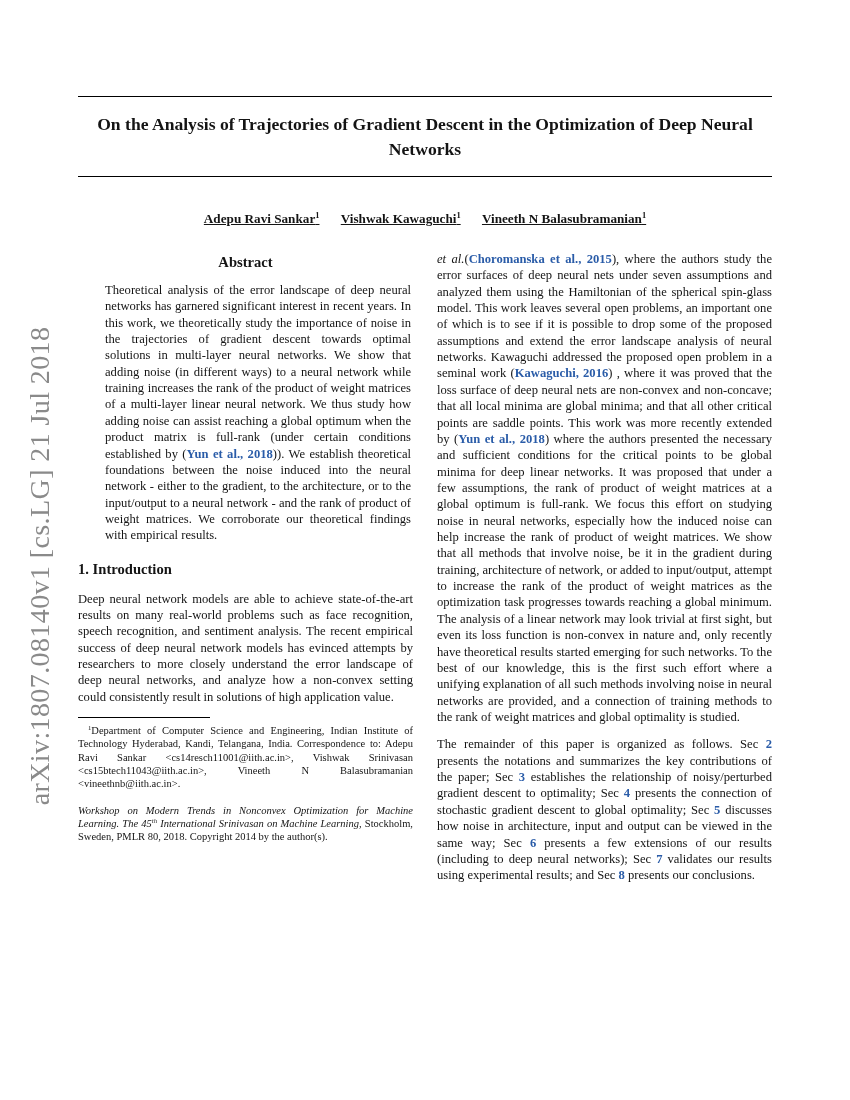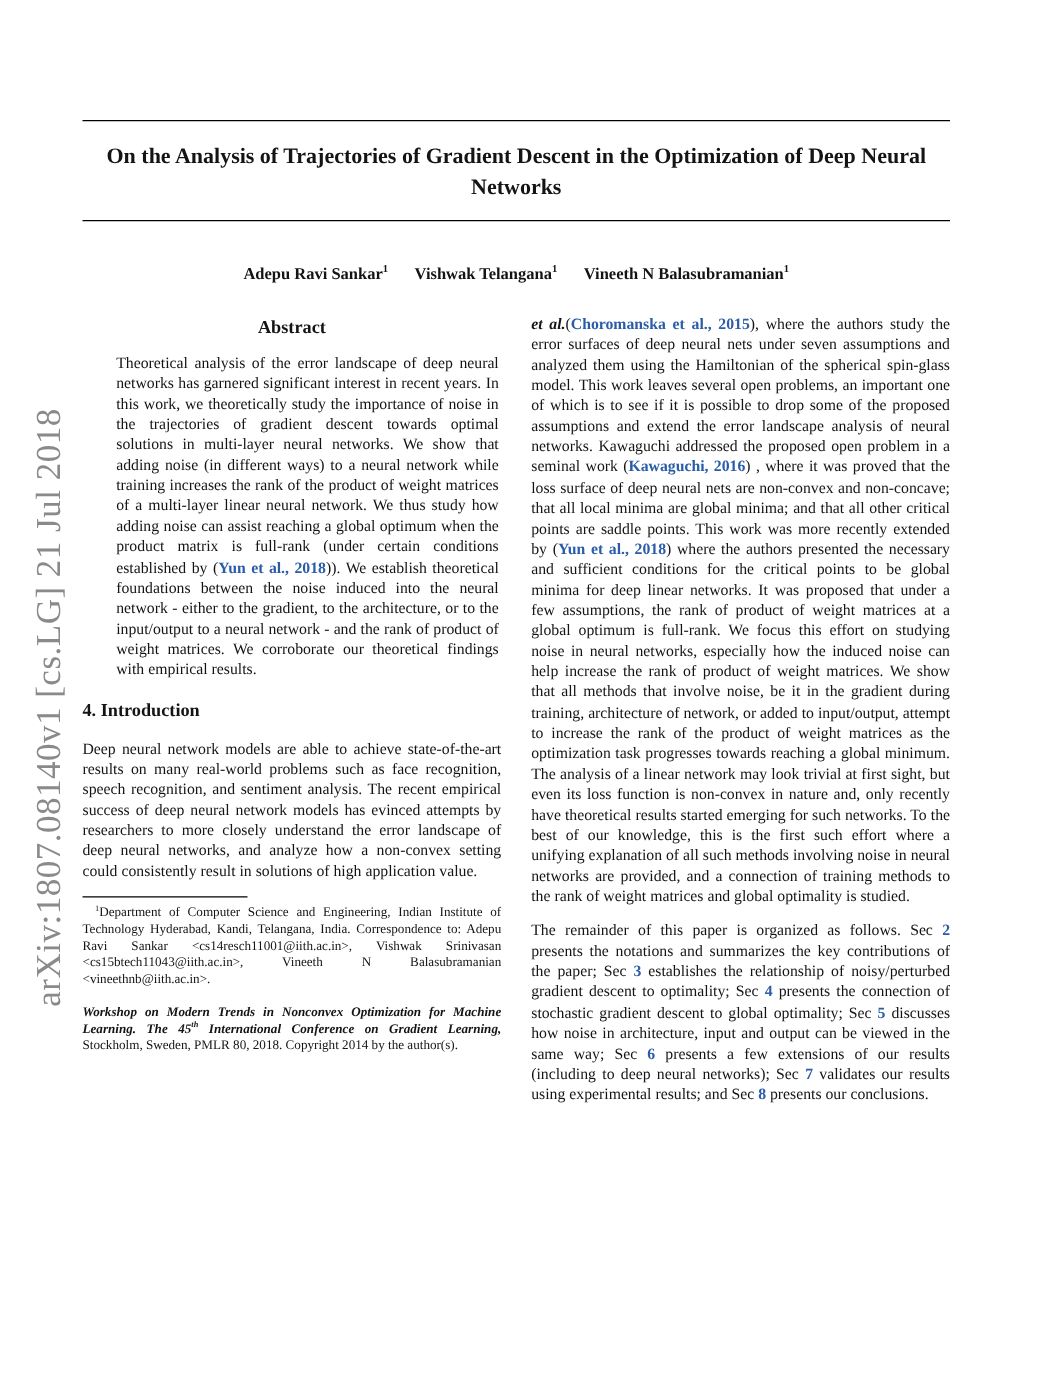--- a/index.html
+++ b/index.html
@@ -7,38 +7,38 @@
   .page {
     position:relative; width:850px; height:1100px; background:#fff;
     font-family:"Liberation Serif","DejaVu Serif",serif; color:#141414; overflow:hidden;
   }
   .arxiv-stamp {
     position:absolute; top:548px; left:-242px; width:564px; height:36px;
     transform:rotate(-90deg); transform-origin:center;
     font-size:28px; line-height:36px; text-align:center; white-space:nowrap;
     color:var(--wm,#8a8a8a); letter-spacing:0.4px;
   }
-  .content { position:absolute; left:66px; top:0; width:694px; }
+  .content { position:absolute; left:78px; top:0; width:694px; }
   .rule { border:none; border-top:1.7px solid #000; margin:0; }
   .rule-top { margin-top:96px; }
   .title {
     font-size:17.6px; font-weight:bold; text-align:center; line-height:1.42;
     max-width:680px; margin:15px auto 14px;
   }
   .authors { text-align:center; margin:34px 0 24px; font-size:13.2px; font-weight:bold; }
-  .author { display:inline-block; margin:0 9px; white-space:nowrap; }
+  .author { display:inline-block; margin:0 9px; white-space:nowrap;text-decoration:underline; }
   sup, .seg-sup { vertical-align:super; font-size:64%; line-height:0; }
   .columns { display:flex; gap:24px; margin-top:22px; }
   .col { flex:1; min-width:0; font-size:12.6px; line-height:1.3; text-align:justify; }
   .abstract-heading { font-size:14.6px; font-weight:bold; text-align:center; margin:2px 0 10px; }
   .abstract-body { padding-left:27px; padding-right:2px; margin-bottom:22px; }
   .section-heading { font-size:14.6px; font-weight:bold; text-align:left; margin:16px 0 12px; }
   .para { margin-bottom:11px; }
   .seg-link { color:var(--link,#2a5ca8);font-weight:bold; }
-  .seg-italic { font-style:italic;font-weight:bold; }
+  .seg-italic { font-style:italic; }
   .footnote-rule { width:132px; border:none; border-top:1px solid #000; margin:12px 0 6px; }
   .footnote { font-size:10.5px; line-height:1.27; text-indent:10px; text-align:justify; }
   .workshop { font-size:10.5px; line-height:1.27; margin-top:13px; text-align:justify; }
 </style>
 </head>
 <body>
 
 <div class="page">
 
   <div class="arxiv-stamp">arXiv:1807.08140v1  [cs.LG]  21 Jul 2018</div>
@@ -46,36 +46,36 @@
   <div class="content">
 
     <hr class="rule rule-top">
 
     <h1 class="title">On the Analysis of Trajectories of Gradient Descent in the Optimization of Deep Neural Networks</h1>
 
     <hr class="rule">
 
     <div class="authors">
       <span class="author"><span>Adepu Ravi Sankar</span><sup>1</sup></span>
-      <span class="author"><span>Vishwak Telangana</span><sup>1</sup></span>
+      <span class="author"><span>Vishwak Kawaguchi</span><sup>1</sup></span>
       <span class="author"><span>Vineeth N Balasubramanian</span><sup>1</sup></span>
     </div>
 
     <div class="columns">
 
       <div class="col">
         <h2 class="abstract-heading">Abstract</h2>
         <div class="abstract-body para"><span>Theoretical analysis of the error landscape of deep neural networks has garnered significant interest in recent years. In this work, we theoretically study the importance of noise in the trajectories of gradient descent towards optimal solutions in multi-layer neural networks. We show that adding noise (in different ways) to a neural network while training increases the rank of the product of weight matrices of a multi-layer linear neural network. We thus study how adding noise can assist reaching a global optimum when the product matrix is full-rank (under certain conditions established by (</span><span class="seg-link">Yun et al., 2018</span><span>)). We establish theoretical foundations between the noise induced into the neural network - either to the gradient, to the architecture, or to the input/output to a neural network - and the rank of product of weight matrices. We corroborate our theoretical findings with empirical results.</span></div>
 
-        <h3 class="section-heading">4. Introduction</h3>
+        <h3 class="section-heading">1. Introduction</h3>
         <p class="para"><span>Deep neural network models are able to achieve state-of-the-art results on many real-world problems such as face recognition, speech recognition, and sentiment analysis. The recent empirical success of deep neural network models has evinced attempts by researchers to more closely understand the error landscape of deep neural networks, and analyze how a non-convex setting could consistently result in solutions of high application value.</span></p>
 
         <hr class="footnote-rule">
         <div class="footnote"><span class="seg-sup">1</span><span>Department of Computer Science and Engineering, Indian Institute of Technology Hyderabad, Kandi, Telangana, India. Correspondence to: Adepu Ravi Sankar &lt;cs14resch11001@iith.ac.in&gt;, Vishwak Srinivasan &lt;cs15btech11043@iith.ac.in&gt;, Vineeth N Balasubramanian &lt;vineethnb@iith.ac.in&gt;.</span></div>
-        <div class="workshop"><span class="seg-italic">Workshop on Modern Trends in Nonconvex Optimization for Machine Learning. The 45</span><span class="seg-italic seg-sup">th</span><span class="seg-italic"> International Conference on Gradient Learning,</span><span> Stockholm, Sweden, PMLR 80, 2018. Copyright 2014 by the author(s).</span></div>
+        <div class="workshop"><span class="seg-italic">Workshop on Modern Trends in Nonconvex Optimization for Machine Learning. The 45</span><span class="seg-italic seg-sup">th</span><span class="seg-italic"> International Srinivasan on Machine Learning,</span><span> Stockholm, Sweden, PMLR 80, 2018. Copyright 2014 by the author(s).</span></div>
       </div>
 
       <div class="col">
         <p class="para"><span class="seg-italic">et al.</span><span>(</span><span class="seg-link">Choromanska et al., 2015</span><span>), where the authors study the error surfaces of deep neural nets under seven assumptions and analyzed them using the Hamiltonian of the spherical spin-glass model. This work leaves several open problems, an important one of which is to see if it is possible to drop some of the proposed assumptions and extend the error landscape analysis of neural networks. Kawaguchi addressed the proposed open problem in a seminal work (</span><span class="seg-link">Kawaguchi, 2016</span><span>) , where it was proved that the loss surface of deep neural nets are non-convex and non-concave; that all local minima are global minima; and that all other critical points are saddle points. This work was more recently extended by (</span><span class="seg-link">Yun et al., 2018</span><span>) where the authors presented the necessary and sufficient conditions for the critical points to be global minima for deep linear networks. It was proposed that under a few assumptions, the rank of product of weight matrices at a global optimum is full-rank. We focus this effort on studying noise in neural networks, especially how the induced noise can help increase the rank of product of weight matrices. We show that all methods that involve noise, be it in the gradient during training, architecture of network, or added to input/output, attempt to increase the rank of the product of weight matrices as the optimization task progresses towards reaching a global minimum. The analysis of a linear network may look trivial at first sight, but even its loss function is non-convex in nature and, only recently have theoretical results started emerging for such networks. To the best of our knowledge, this is the first such effort where a unifying explanation of all such methods involving noise in neural networks are provided, and a connection of training methods to the rank of weight matrices and global optimality is studied.</span></p>
         <p class="para"><span>The remainder of this paper is organized as follows. Sec </span><span class="seg-link">2</span><span> presents the notations and summarizes the key contributions of the paper; Sec </span><span class="seg-link">3</span><span> establishes the relationship of noisy/perturbed gradient descent to optimality; Sec </span><span class="seg-link">4</span><span> presents the connection of stochastic gradient descent to global optimality; Sec </span><span class="seg-link">5</span><span> discusses how noise in architecture, input and output can be viewed in the same way; Sec </span><span class="seg-link">6</span><span> presents a few extensions of our results (including to deep neural networks); Sec </span><span class="seg-link">7</span><span> validates our results using experimental results; and Sec </span><span class="seg-link">8</span><span> presents our conclusions.</span></p>
       </div>
 
     </div>
   </div>
 </div>

